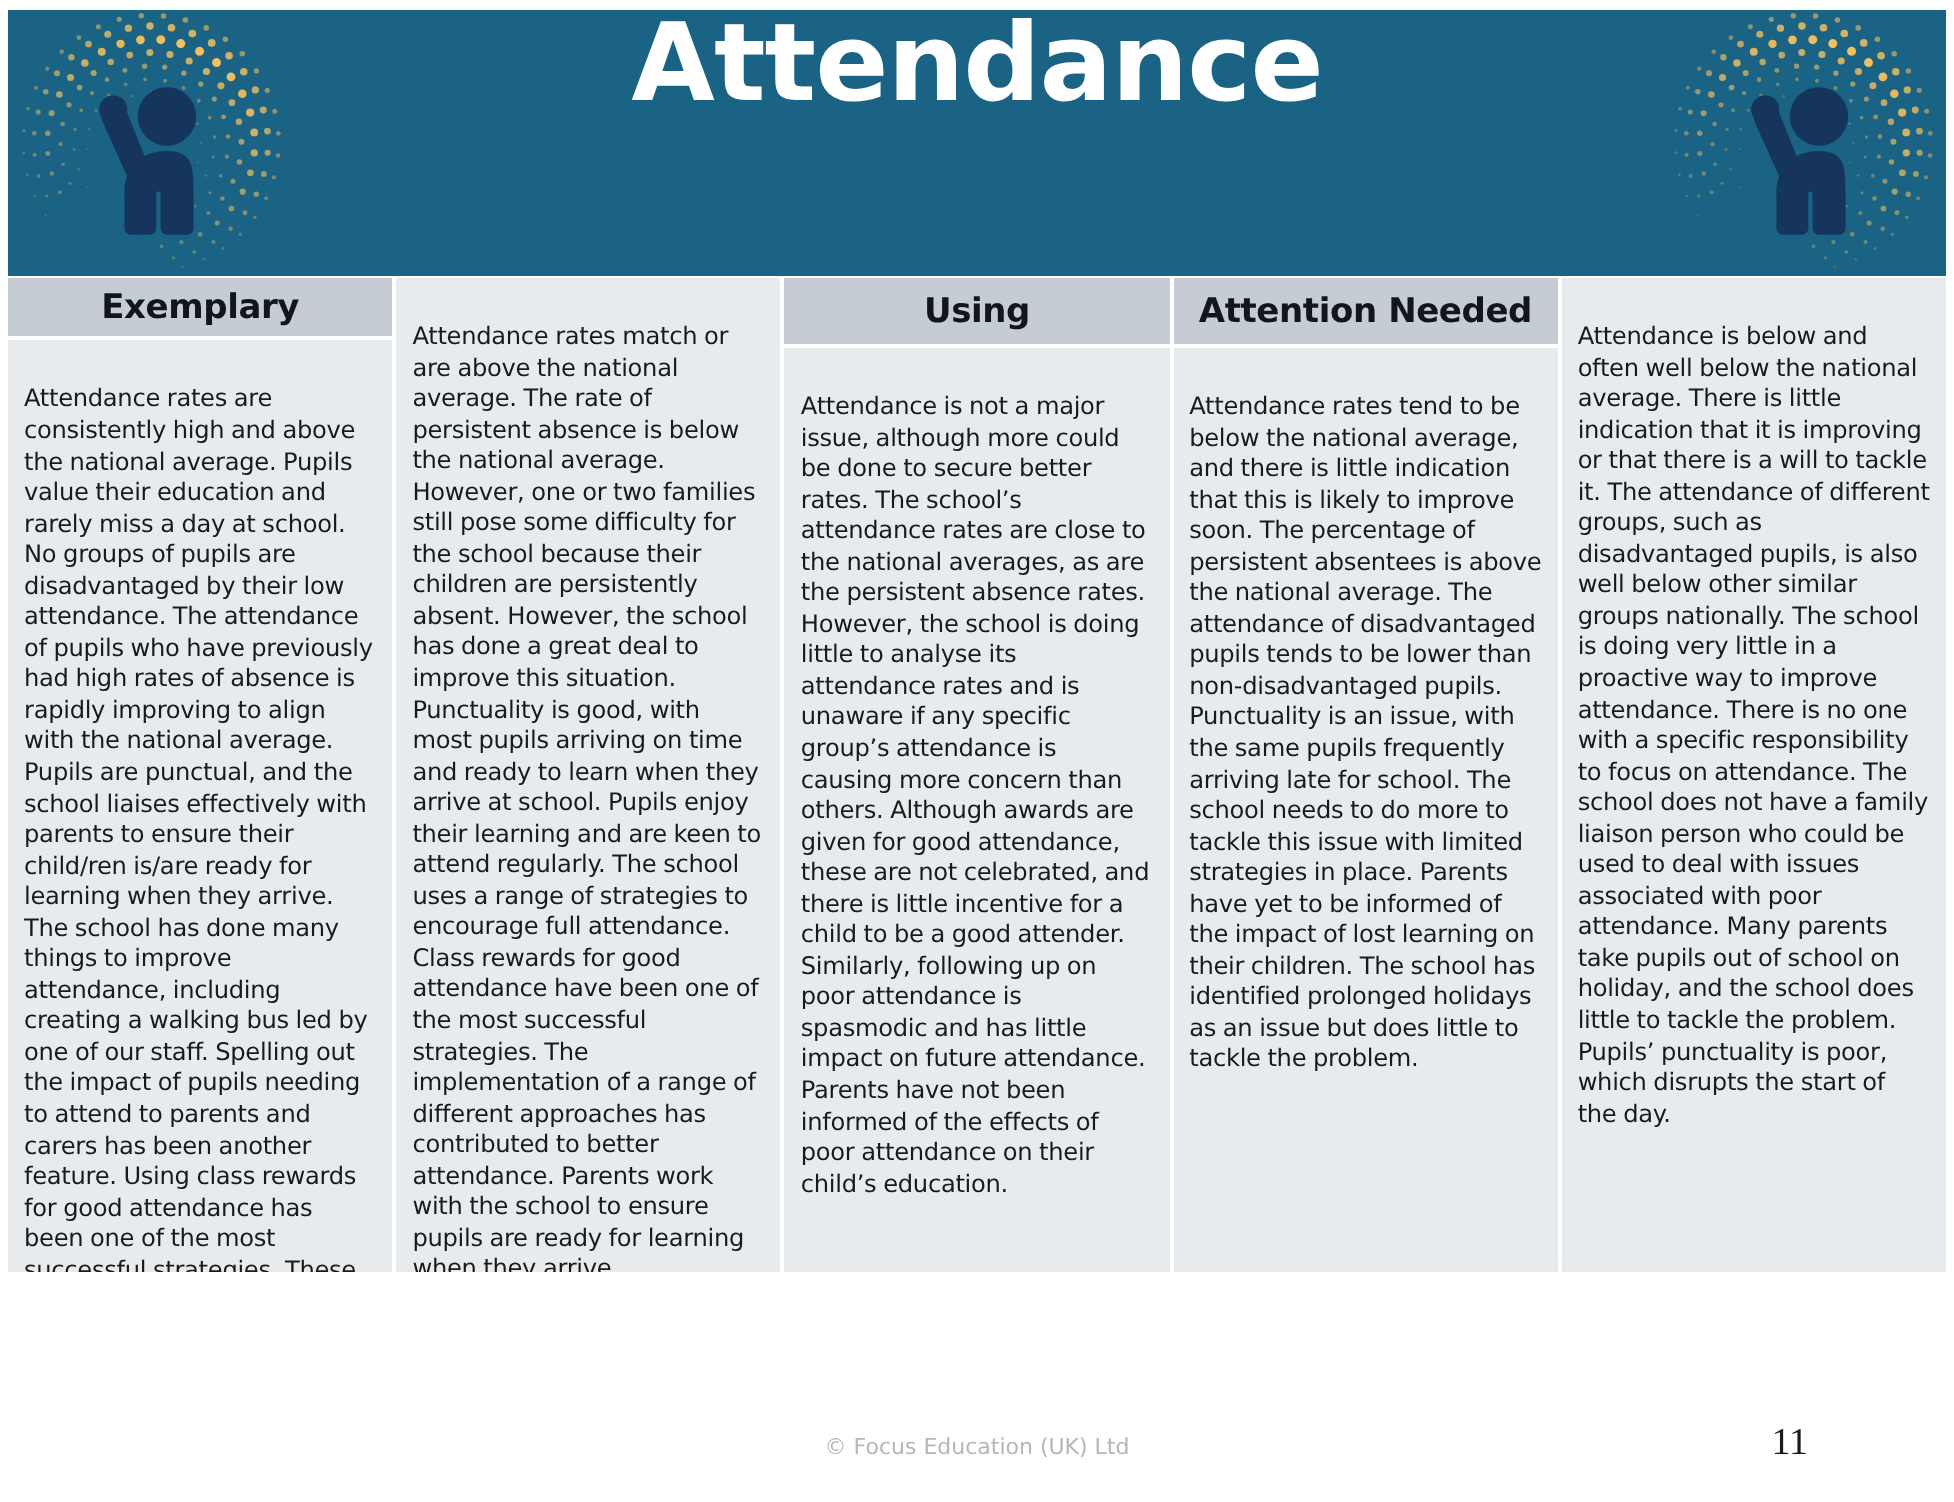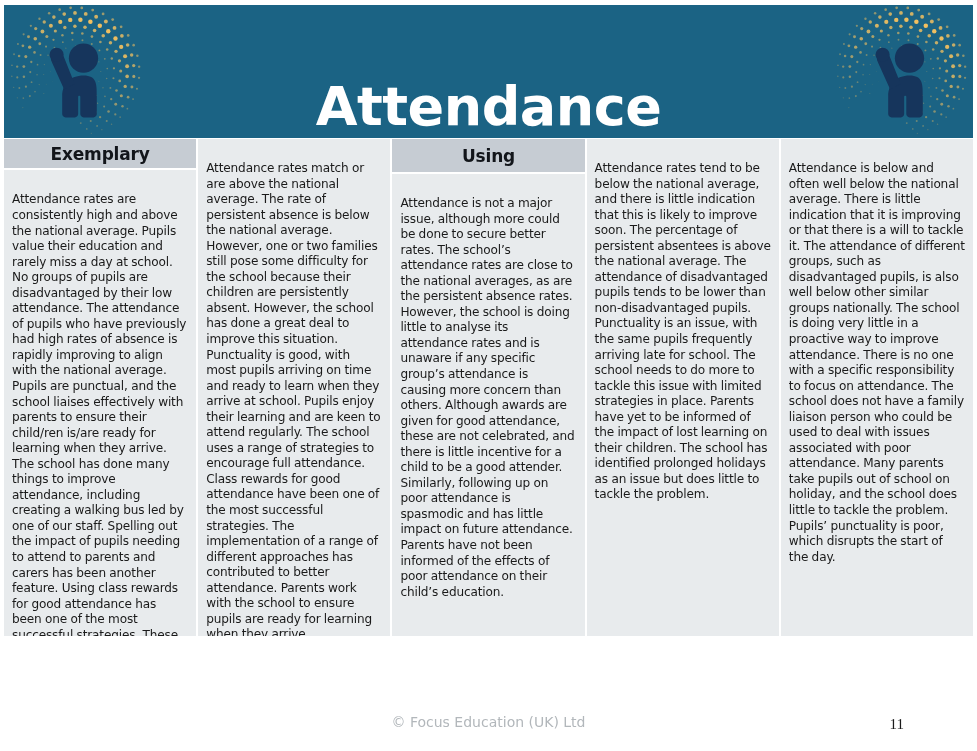--- a/index.html
+++ b/index.html
@@ -21,21 +21,21 @@
     box-sizing: border-box;
     padding: 5px 4px 4px 4px;
   }
 
   
   .banner {
     position: relative;
     height: 133px;
     background: #1b6384;
     display: flex;
-    align-items: flex-end;
+    align-items: flex-start;
     justify-content: center;
     overflow: hidden;
   }
   .banner-title {
     color: #ffffff;
     font-size: 54px;
     font-weight: bold;
     letter-spacing: -0.5px;
     line-height: 1;
     text-align: center;
@@ -110,30 +110,30 @@
   }
 
   
   .footer-copyright {
     position: absolute;
     left: 0;
     right: 0;
     bottom: 21px;
     text-align: center;
     font-family: "DejaVu Sans", sans-serif;
-    font-size: 14px;
+    font-size: 11px;
     color: #b2b7bb;
     pointer-events: none;
   }
   .footer-pagenum {
     position: absolute;
     right: 73px;
     bottom: 18px;
     font-family: "Liberation Serif", serif;
-    font-size: 15px;
+    font-size: 19px;
     color: #1a1a1a;
   }
 </style>
 </head>
 <body>
 
 <div class="slide">
 
   <div class="banner">
 
@@ -500,20 +500,23 @@
     <div class="col">
       <div class="col-head">
         <span class="col-head-label">Using</span>
       </div>
       <div class="col-body">
         <p class="col-text">Attendance is not a major issue, although more could be done to secure better rates. The school’s attendance rates are close to the national averages, as are the persistent absence rates. However, the school is doing little to analyse its attendance rates and is unaware if any specific group’s attendance is causing more concern than others. Although awards are given for good attendance, these are not celebrated, and there is little incentive for a child to be a good attender. Similarly, following up on poor attendance is spasmodic and has little impact on future attendance. Parents have not been informed of the effects of poor attendance on their child’s education.</p>
       </div>
     </div>
 
     <div class="col">
+      <div class="col-head">
+        <span class="col-head-label">Attention Needed</span>
+      </div>
       <div class="col-body">
         <p class="col-text">Attendance rates tend to be below the national average, and there is little indication that this is likely to improve soon. The percentage of persistent absentees is above the national average. The attendance of disadvantaged pupils tends to be lower than non-disadvantaged pupils. Punctuality is an issue, with the same pupils frequently arriving late for school. The school needs to do more to tackle this issue with limited strategies in place. Parents have yet to be informed of the impact of lost learning on their children. The school has identified prolonged holidays as an issue but does little to tackle the problem.</p>
       </div>
     </div>
 
     <div class="col">
       <div class="col-body">
         <p class="col-text">Attendance is below and often well below the national average. There is little indication that it is improving or that there is a will to tackle it. The attendance of different groups, such as disadvantaged pupils, is also well below other similar groups nationally. The school is doing very little in a proactive way to improve attendance.  There is no one with a specific responsibility to focus on attendance. The school does not have a family liaison person who could be used to deal with issues associated with poor attendance. Many parents take pupils out of school on holiday, and the school does little to tackle the problem. Pupils’ punctuality is poor, which disrupts the start of the day.</p>
       </div>
     </div>

